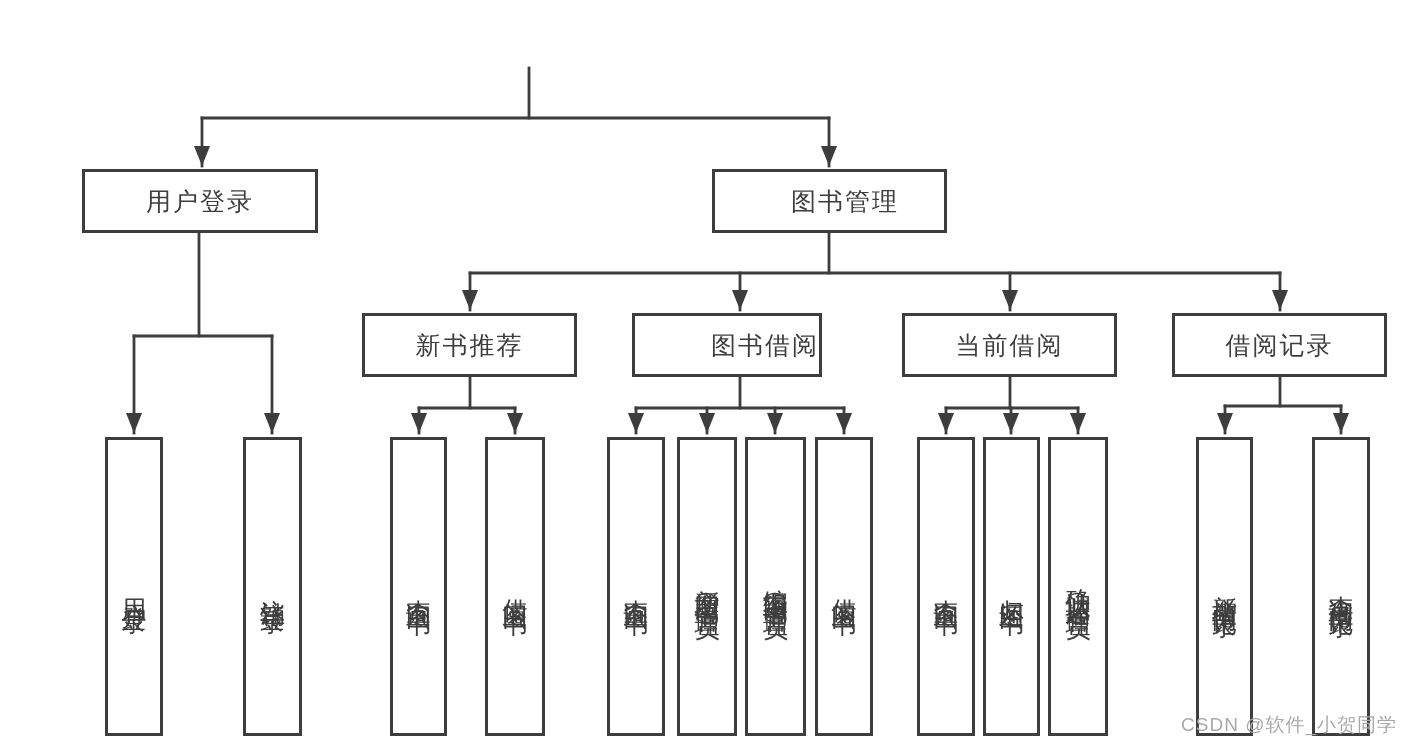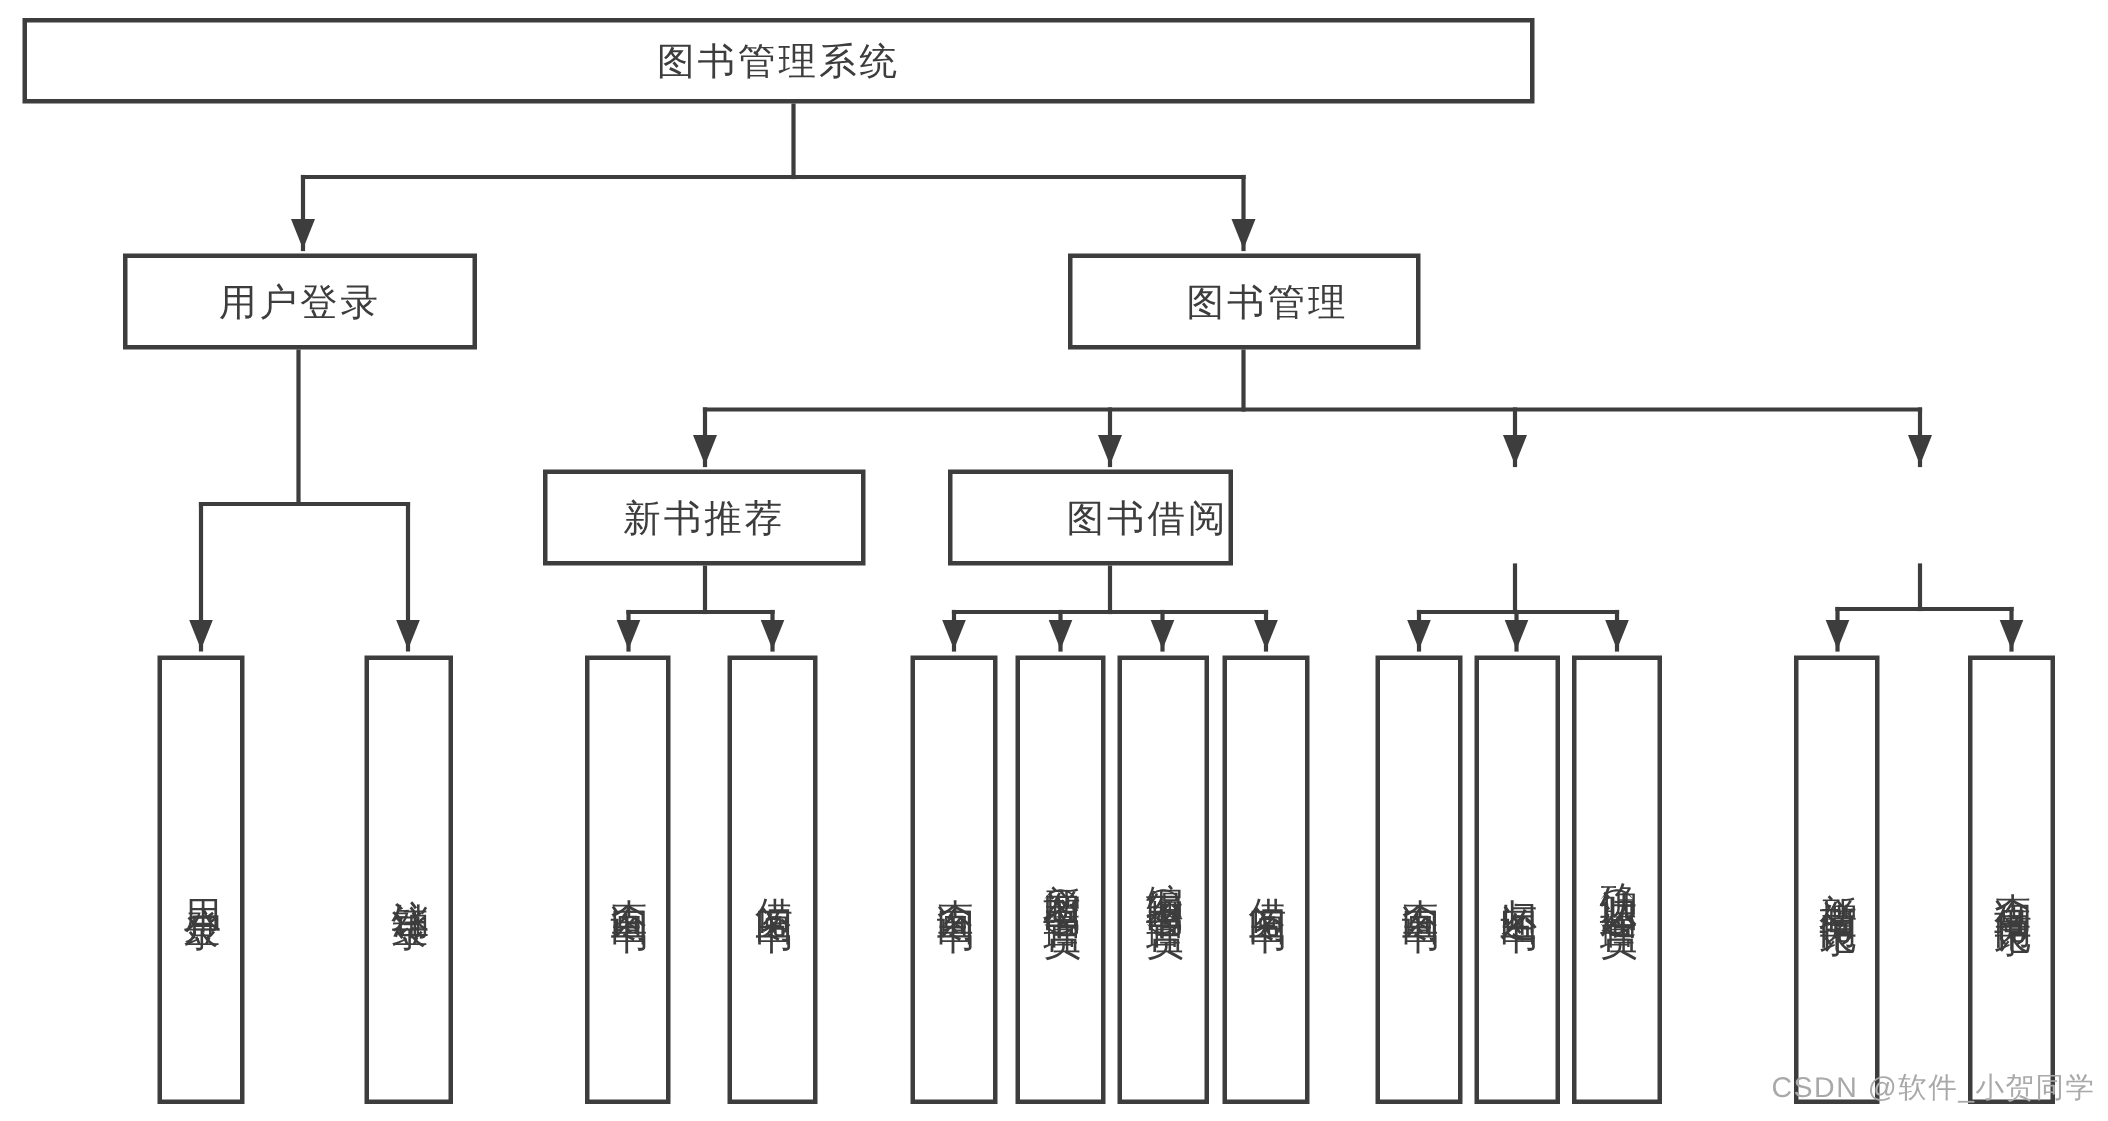--- a/index.html
+++ b/index.html
@@ -98,36 +98,39 @@
       <path d="M1011,408 L1011,433" marker-end="url(#arrow)"></path>
       <path d="M1078,408 L1078,433" marker-end="url(#arrow)"></path>
 
       <path d="M1280,377 L1280,406"></path>
       <path d="M1225,406 L1341,406"></path>
       <path d="M1225,406 L1225,433" marker-end="url(#arrow)"></path>
       <path d="M1341,406 L1341,433" marker-end="url(#arrow)"></path>
     </g>
   </svg>
 
-  <div class="node hnode" style="left:15px;top:12px;width:1008px;height:57px;">
-    <span>图书管理系统</span>
-  </div>
 
   <div class="node hnode" style="left:82px;top:169px;width:236px;height:64px;">
     <span>用户登录</span>
   </div>
   <div class="node hnode" style="left:712px;top:169px;width:235px;height:64px;padding-left:31px;">
     <span>图书管理</span>
   </div>
 
   <div class="node hnode" style="left:362px;top:313px;width:215px;height:64px;text-align:center;">
     <span>新书推荐</span>
   </div>
   <div class="node hnode" style="left:632px;top:313px;width:190px;height:64px;justify-content:flex-end;">
     <span>图书借阅</span>
+  </div>
+  <div class="node hnode" style="left:902px;top:313px;width:215px;height:64px;">
+    <span>当前借阅</span>
+  </div>
+  <div class="node hnode" style="left:1172px;top:313px;width:215px;height:64px;">
+    <span>借阅记录</span>
   </div>
 
   <div class="node vnode" style="left:105px;top:437px;width:58px;height:299px;">
     <span>用户登录</span>
   </div>
   <div class="node vnode" style="left:243px;top:437px;width:59px;height:299px;">
     <span>注销登录</span>
   </div>
 
   <div class="node vnode" style="left:390px;top:437px;width:57px;height:299px;">

